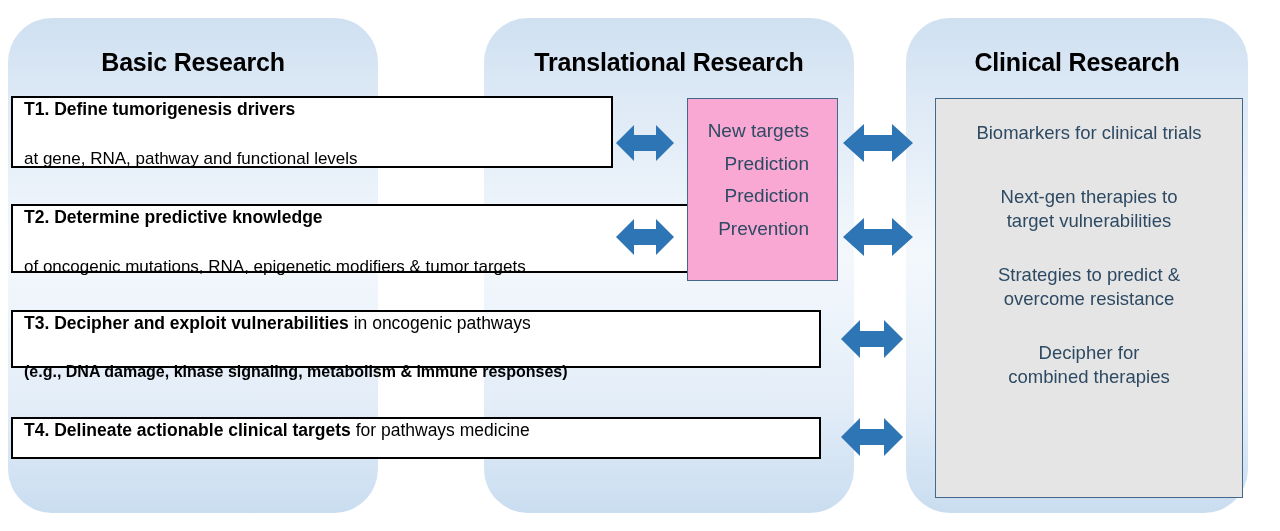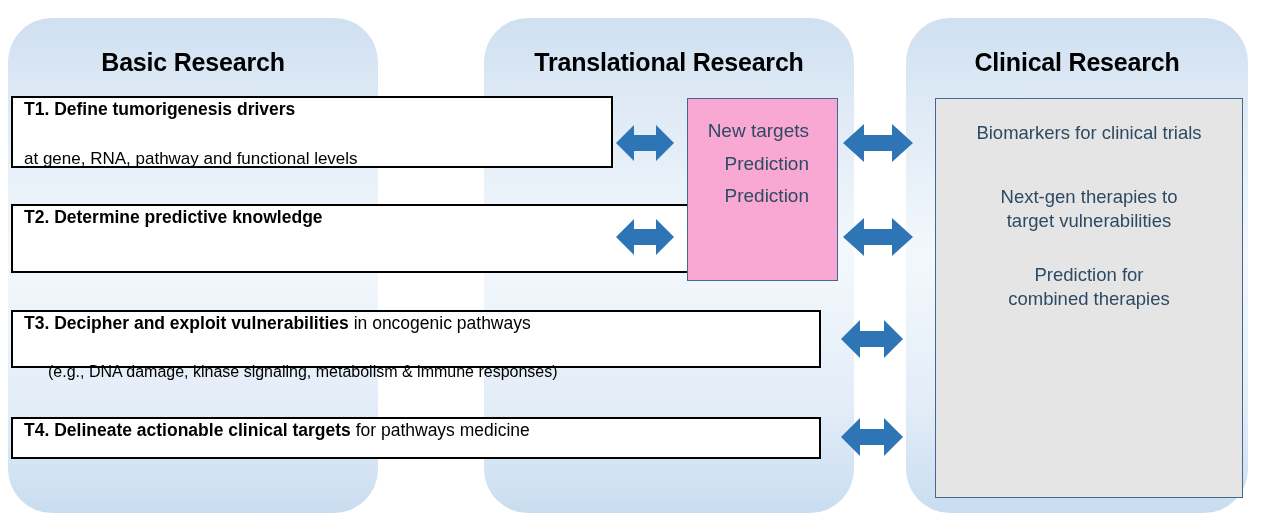--- a/index.html
+++ b/index.html
@@ -65,21 +65,21 @@
     padding-left: 11px;
     color: #000000;
     line-height: 1.28;
     white-space: nowrap;
   }
   .tbox .line.head { font-size: 17.5px; font-weight: bold; }
   .tbox .line.sub  { font-size: 17px; font-weight: normal; }
   .tbox .line.mixed { font-size: 17.5px; }
   .tbox .line.mixed b { font-weight: bold; }
   .tbox .line.mixed span.reg { font-weight: normal; }
-  .tbox .line.small { font-size: 16px; font-weight: normal; margin-left: 24px; }
+  .tbox .line.small { font-size: 16px; font-weight: bold; }
 
   #tbox-t1 { left: 11px;  top: 96px;  width: 602px; height: 72px;  }
   #tbox-t2 { left: 11px;  top: 204px; width: 716px; height: 69px;  }
   #tbox-t3 { left: 11px;  top: 310px; width: 810px; height: 58px;  }
   #tbox-t4 { left: 11px;  top: 417px; width: 810px; height: 42px;  }
 
   
   #outcomes-box {
     position: absolute;
     left: 687px;
@@ -155,42 +155,46 @@
     <div class="panel-title">Clinical Research</div>
   </div>
 
   <div class="tbox" id="tbox-t1">
     <div class="line head">T1. Define tumorigenesis drivers</div>
     <div class="line sub">at gene, RNA, pathway and functional levels</div>
   </div>
 
   <div class="tbox" id="tbox-t2">
     <div class="line head">T2. Determine predictive knowledge</div>
+    <div class="line sub">of oncogenic mutations, RNA, epigenetic modifiers &amp; tumor targets</div>
   </div>
 
   <div class="tbox" id="tbox-t3">
     <div class="line mixed"><b>T3. Decipher and exploit vulnerabilities</b><span class="reg"> in oncogenic pathways</span></div>
     <div class="line small">(e.g., DNA damage, kinase signaling, metabolism &amp; immune responses)</div>
   </div>
 
   <div class="tbox" id="tbox-t4">
     <div class="line mixed"><b>T4. Delineate actionable clinical targets</b><span class="reg"> for pathways medicine</span></div>
   </div>
 
   <div id="outcomes-box">
     <div class="oitem">New targets</div>
     <div class="oitem">Prediction</div>
     <div class="oitem">Prediction</div>
+    <div class="oitem">Prevention</div>
   </div>
 
   <div id="clinical-box">
     <div class="citem">Biomarkers for clinical trials</div>
     <div class="citem">Next-gen therapies to
 target vulnerabilities</div>
-    <div class="citem">Prediction for
+    <div class="citem">Strategies to predict &amp;
+overcome resistance</div>
+    <div class="citem">Decipher for
 combined therapies</div>
   </div>
 
   <div class="arrow" id="arrow-l1">
     <svg viewBox="0 0 58 46" width="58" height="46" aria-hidden="true">
       <polygon points="0,23 18,5 18,15 40,15 40,5 58,23 40,41 40,31 18,31 18,41" fill="#2e75b6"></polygon>
     </svg>
   </div>
 
   <div class="arrow" id="arrow-l2">

